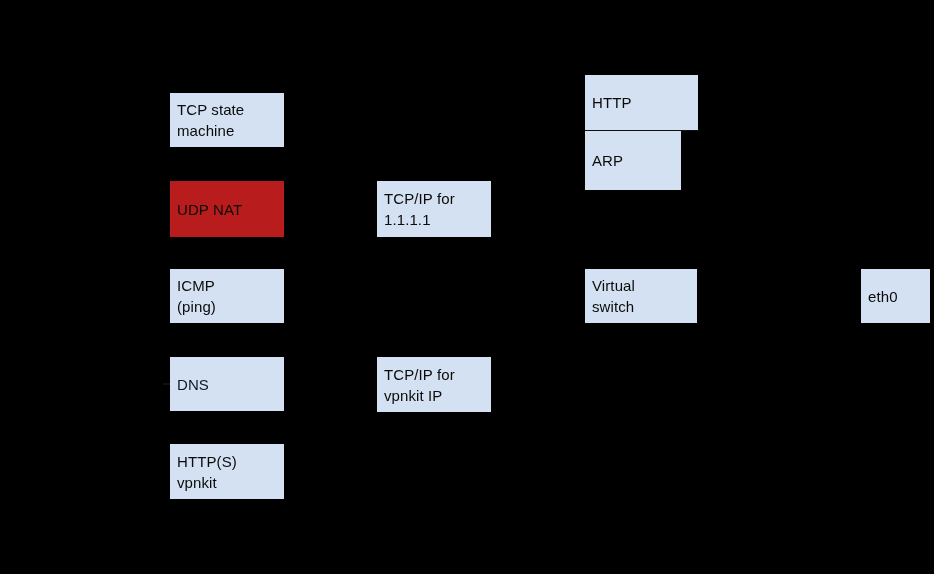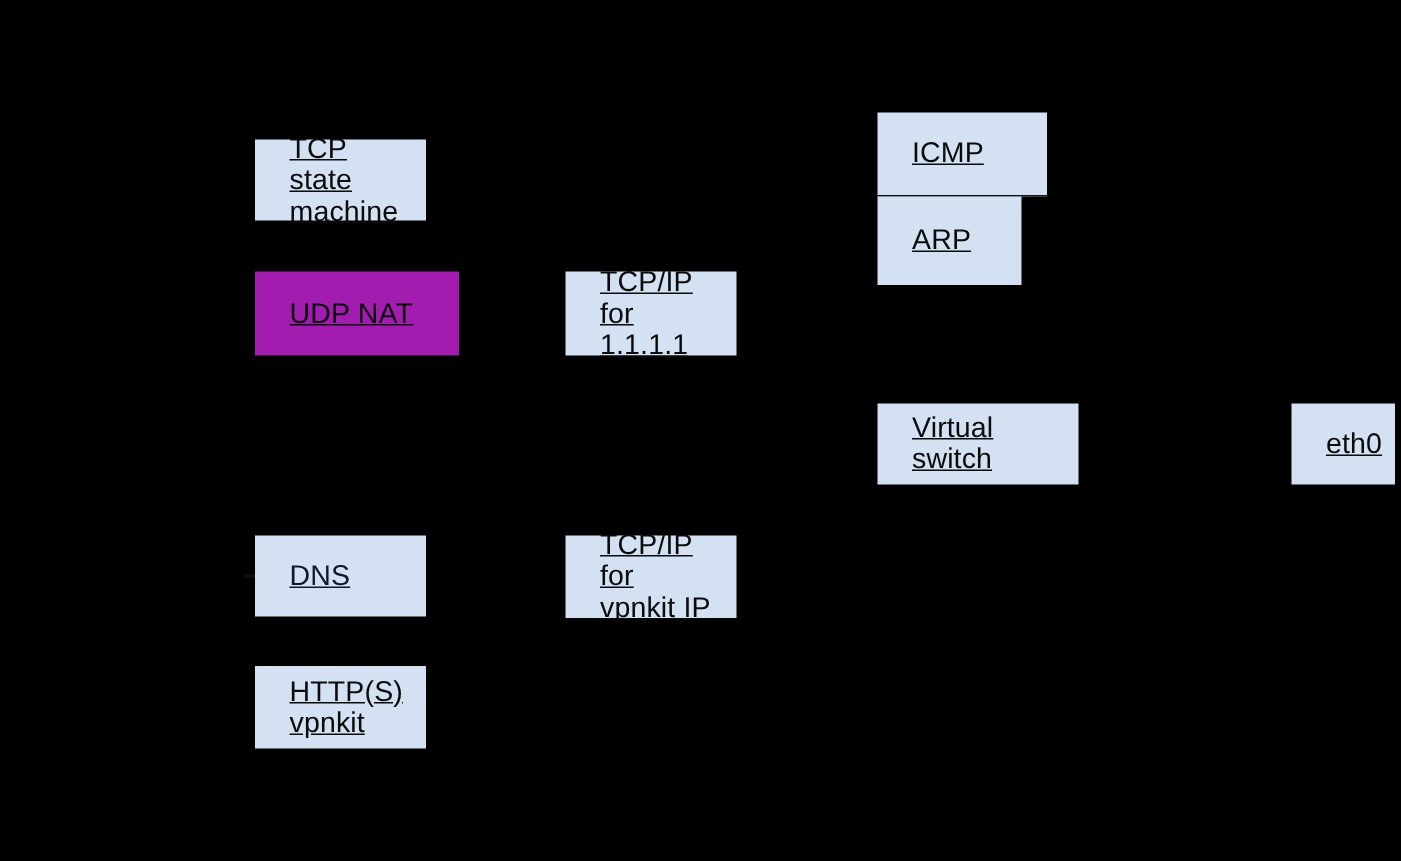--- a/index.html
+++ b/index.html
@@ -14,52 +14,53 @@
     height: 574px;
     background: #000000;
     overflow: hidden;
     font-family: "Liberation Sans", "DejaVu Sans", sans-serif;
   }
   .node {
     position: absolute;
     box-sizing: border-box;
     background: #d4e1f2;
     color: #0b0b0b;
-    font-size: 19px;
+    font-size: 15px;
     line-height: 21px;
     display: flex;
     align-items: center;
-    padding-left: 23px;
+    padding-left: 7px;
     padding-right: 8px;
     white-space: pre-line;
     letter-spacing: 0.1px;
-    text-decoration: underline;
   }
   .node.stacked-top {
     border-bottom: 1px solid #101010;
   }
   .connector {
     position: absolute;
     background: #111111;
   }
 </style>
 </head>
 <body>
 
 <div id="canvas">
 
 <div class="connector" style="left: 163px; top: 383px; width: 8px; height: 2px;"></div>
     <div class="node" style="left: 170px; top: 93px; width: 114px; height: 54px; background: rgb(212, 225, 242); color: rgb(11, 11, 11);">TCP state
 machine</div>
-    <div class="node" style="left: 170px; top: 181px; width: 136px; height: 56px; background: #a21caf; color: rgb(11, 11, 11);">UDP NAT</div>
+    <div class="node" style="left: 170px; top: 181px; width: 114px; height: 56px; background: #b91c1c; color: rgb(11, 11, 11);">UDP NAT</div>
+    <div class="node" style="left: 170px; top: 269px; width: 114px; height: 54px; background: rgb(212, 225, 242); color: rgb(11, 11, 11);">ICMP
+(ping)</div>
     <div class="node" style="left: 170px; top: 357px; width: 114px; height: 54px; background: rgb(212, 225, 242); color: #0f172a;">DNS</div>
     <div class="node" style="left: 170px; top: 444px; width: 114px; height: 55px; background: rgb(212, 225, 242); color: rgb(11, 11, 11);">HTTP(S)
 vpnkit</div>
     <div class="node" style="left: 377px; top: 181px; width: 114px; height: 56px; background: rgb(212, 225, 242); color: rgb(11, 11, 11);">TCP/IP for
 1.1.1.1</div>
     <div class="node" style="left: 377px; top: 357px; width: 114px; height: 55px; background: rgb(212, 225, 242); color: rgb(11, 11, 11);">TCP/IP for
 vpnkit IP</div>
-    <div class="node stacked-top" style="left: 585px; top: 75px; width: 113px; height: 56px; background: rgb(212, 225, 242); color: rgb(11, 11, 11);">ICMP</div>
+    <div class="node stacked-top" style="left: 585px; top: 75px; width: 113px; height: 56px; background: rgb(212, 225, 242); color: rgb(11, 11, 11);">HTTP</div>
     <div class="node" style="left: 585px; top: 131px; width: 96px; height: 59px; background: rgb(212, 225, 242); color: rgb(11, 11, 11);">ARP</div>
-    <div class="node" style="left: 585px; top: 269px; width: 134px; height: 54px; background: rgb(212, 225, 242); color: rgb(11, 11, 11);">Virtual
+    <div class="node" style="left: 585px; top: 269px; width: 112px; height: 54px; background: rgb(212, 225, 242); color: rgb(11, 11, 11);">Virtual
 switch</div>
     <div class="node" style="left: 861px; top: 269px; width: 69px; height: 54px; background: rgb(212, 225, 242); color: rgb(11, 11, 11);">eth0</div>
   </div>
 
 </body></html>

